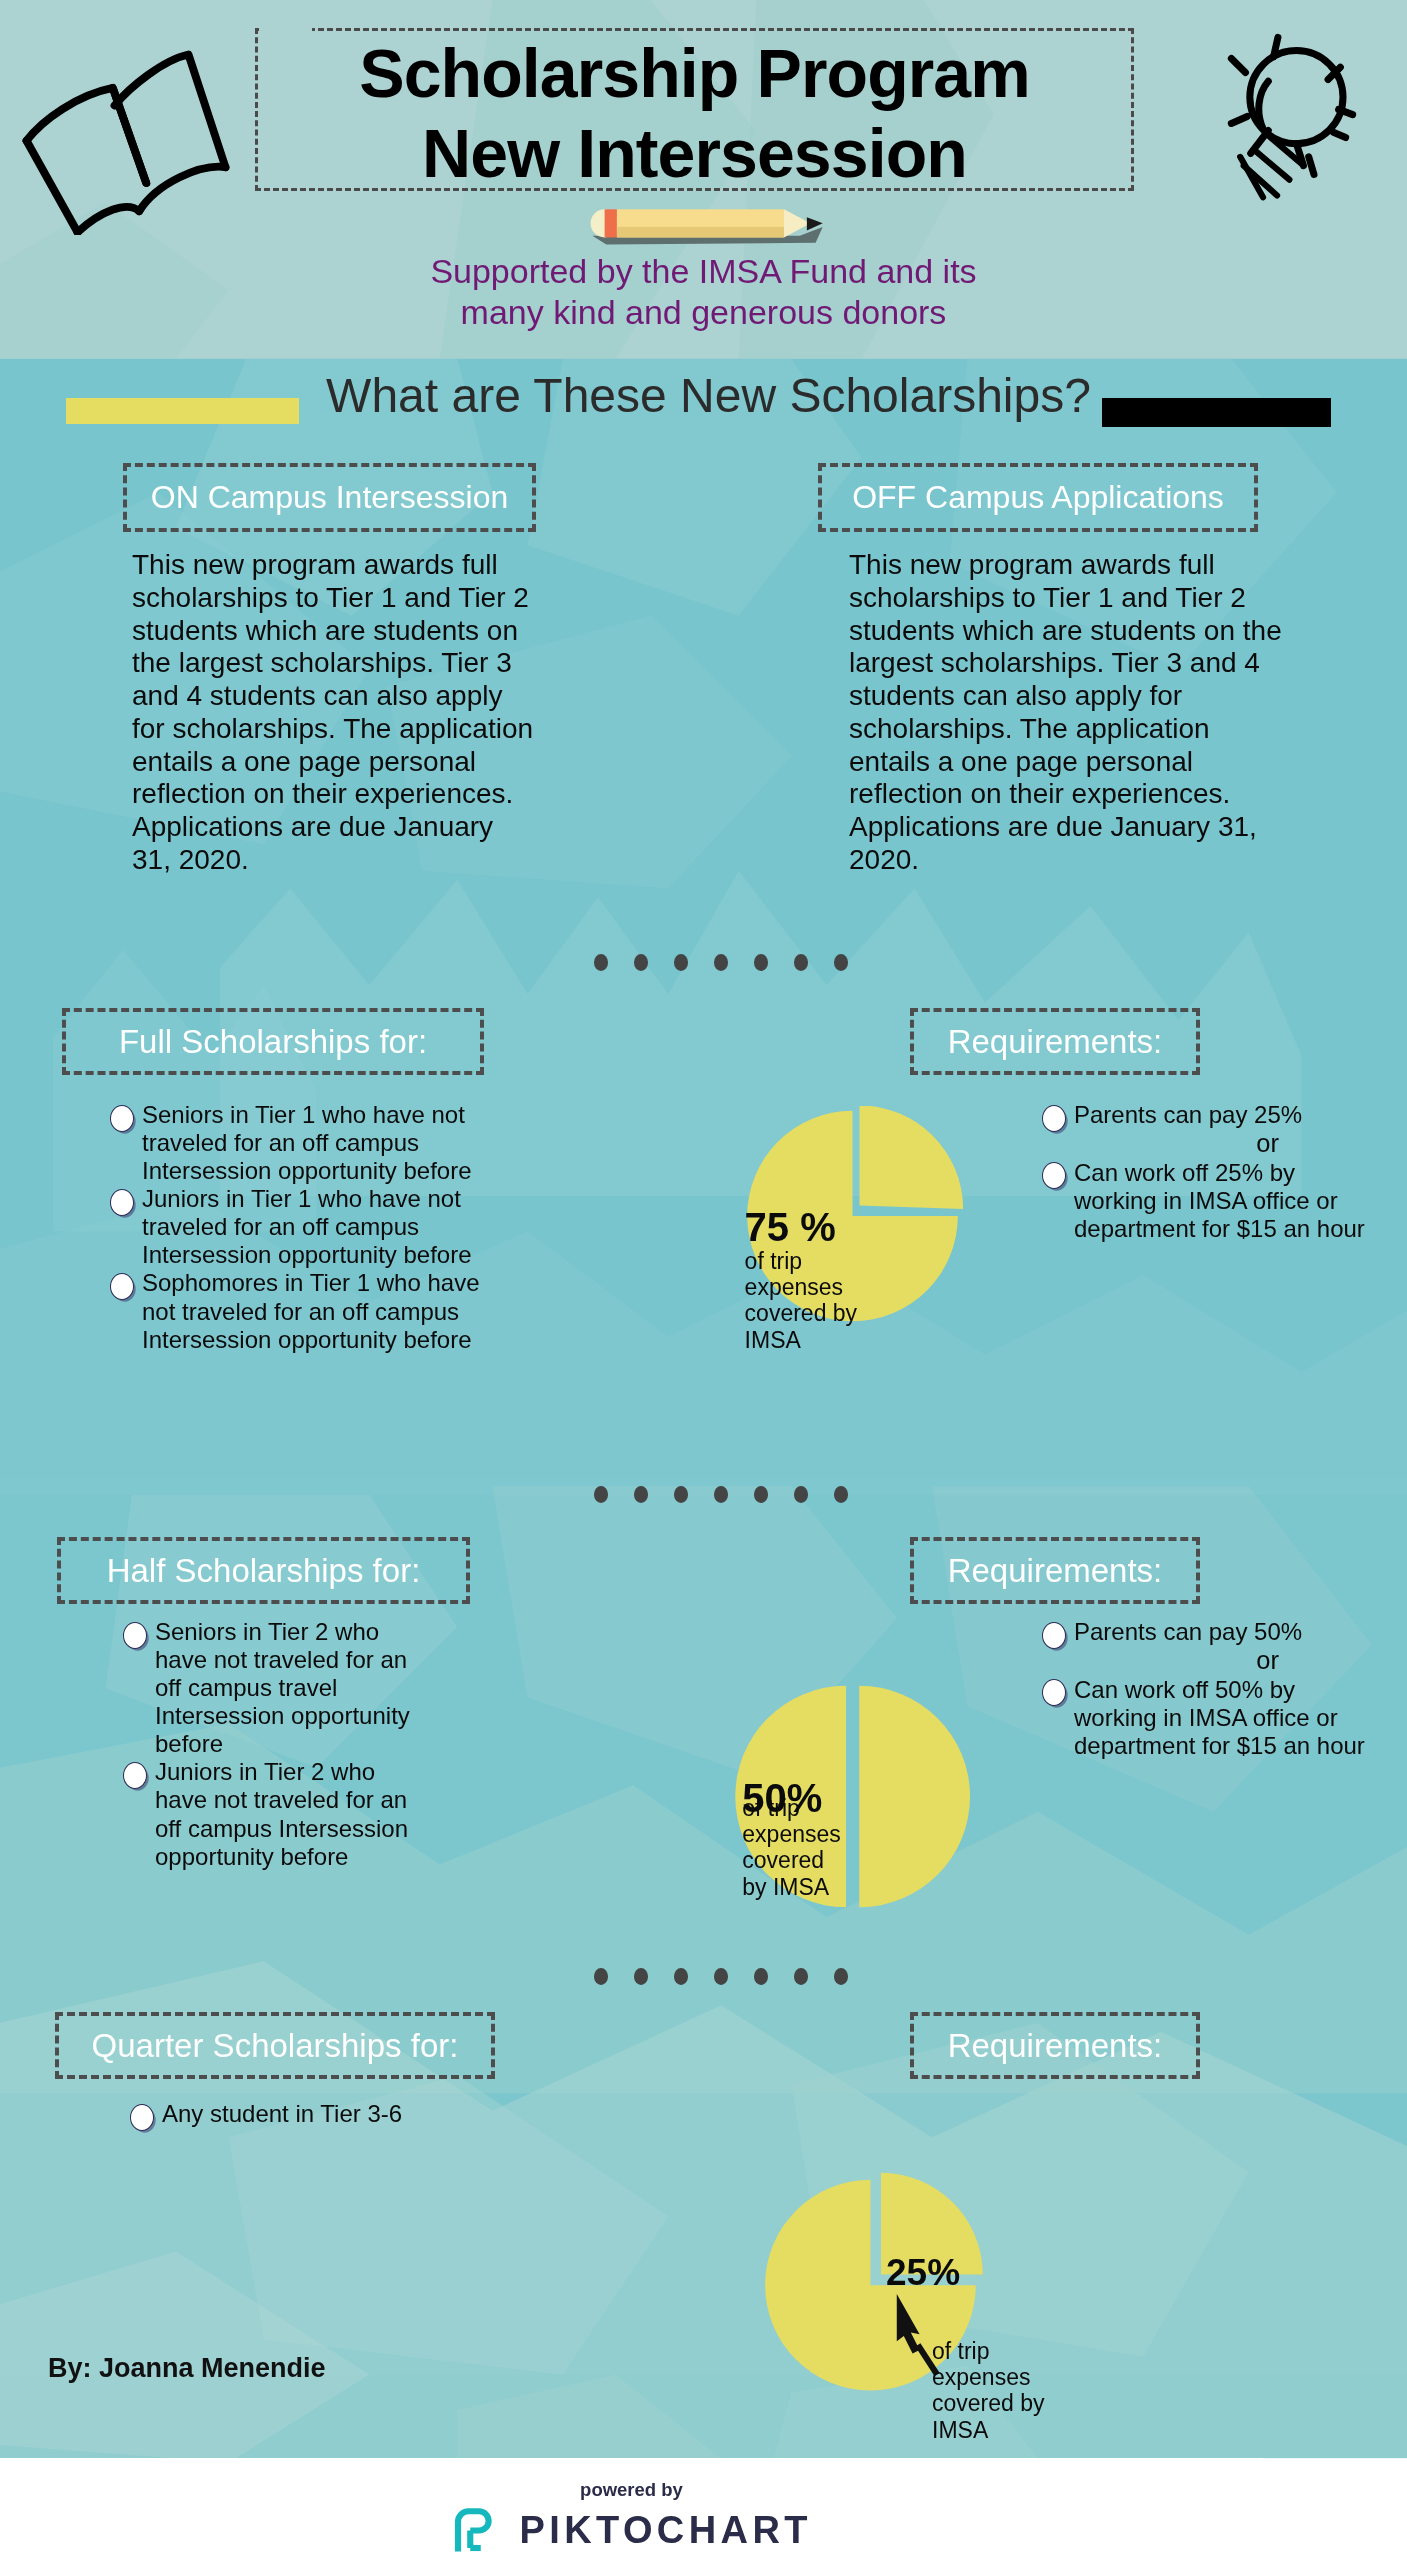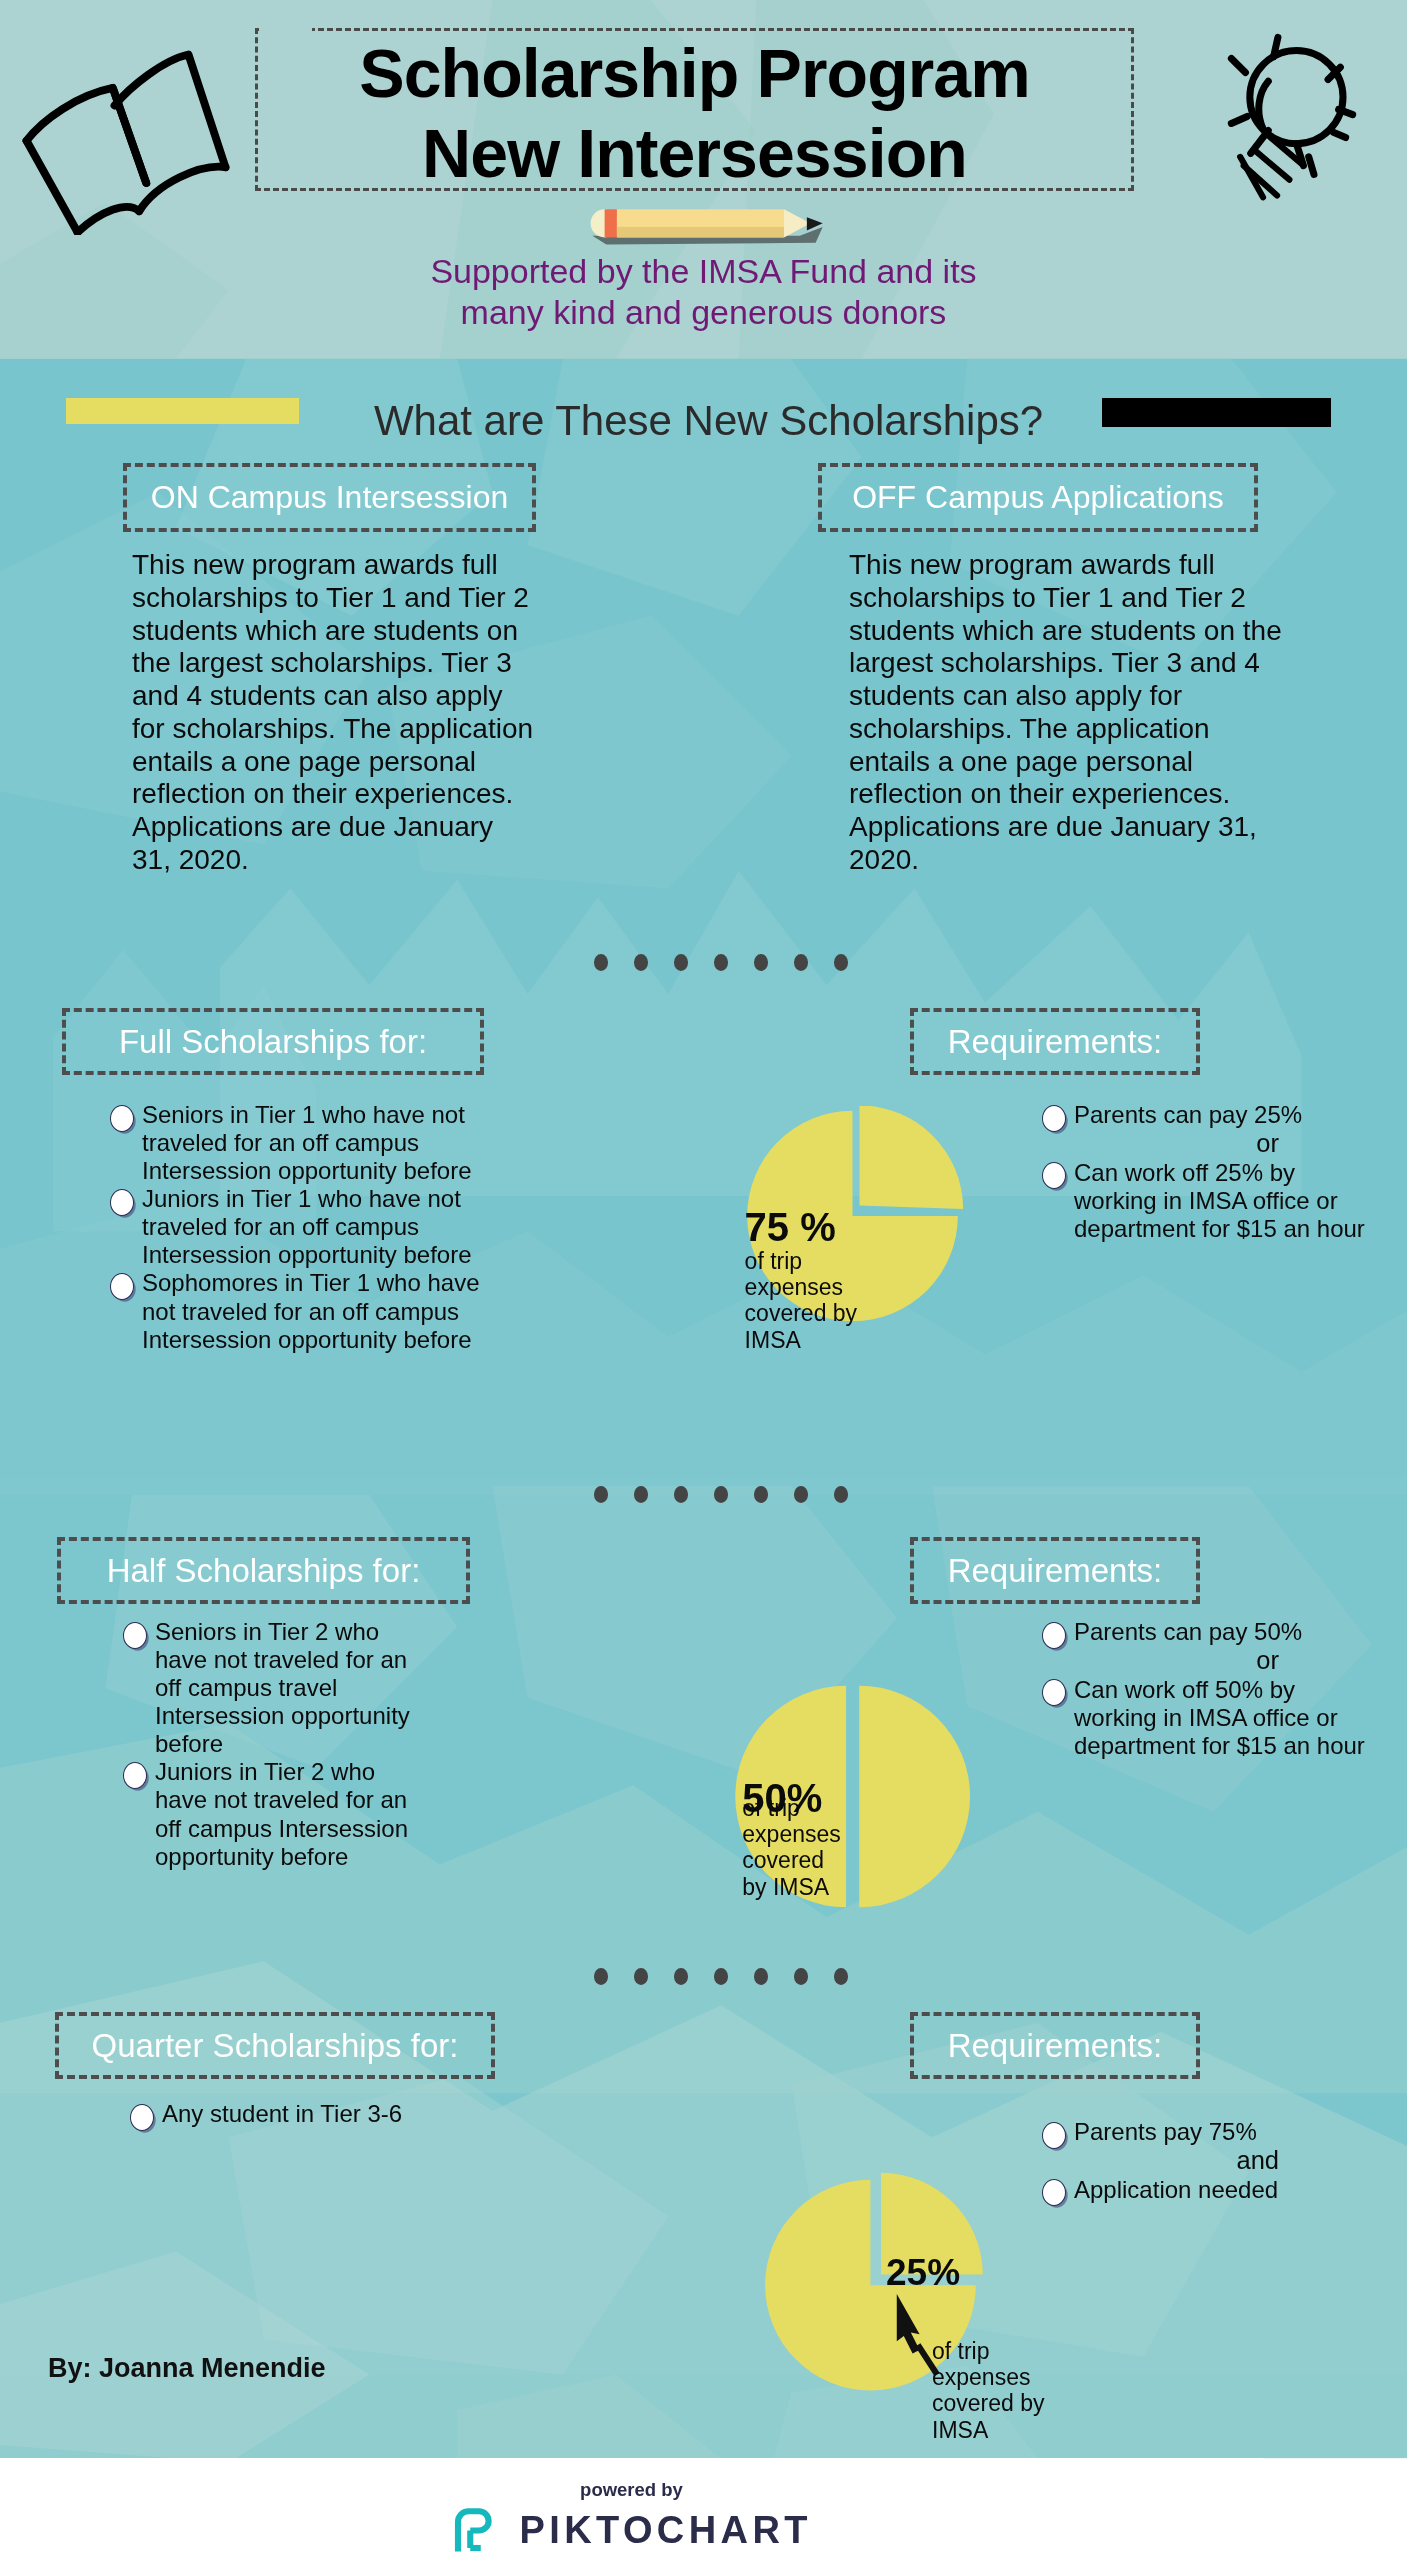--- a/index.html
+++ b/index.html
@@ -57,22 +57,22 @@
   }
   #sh-bar-yellow {
     position: absolute; left: 66px; top: 398px; width: 233px; height: 26px;
     background: #e4dd61;
   }
   #sh-bar-black {
     position: absolute; left: 1102px; top: 398px; width: 229px; height: 29px;
     background: #000000;
   }
   #sh-title {
-    position: absolute; left: 317px; top: 397px; width: 783px;
-    text-align: center; font-size: 42px; color: #2b2b2b;
+    position: absolute; left: 317px; top: 368px; width: 783px;
+    text-align: center; font-size: 48px; color: #2b2b2b;
     font-family: "Liberation Sans", sans-serif;
   }
 
   
   .dashbox {
     position: absolute;
     border: 4.4px dashed #4d4d4d;
     display: flex; align-items: center; justify-content: center;
     color: #ffffff;
     font-family: "Liberation Sans", sans-serif;
@@ -375,31 +375,20 @@
   <div class="bullets" style="left:130px; top:2100px; width:369px;">
     <div class="bullet-row">
       <span class="bullet-dot"></span>
       <span>Any student in Tier 3-6</span>
     </div>
   </div>
 
   <div class="dashbox" style="left:910px; top:2012px; width:290px; height:67px; font-size:33px;">
     <span>Requirements:</span>
   </div>
-  <div class="bullets" style="left:1042px; top:2118px; width:334px;">
-    <div class="bullet-row">
-      <span class="bullet-dot"></span>
-      <span>Parents pay 75%</span>
-    </div>
-    <div class="bullet-plain center-word">and</div>
-    <div class="bullet-row">
-      <span class="bullet-dot"></span>
-      <span>Application needed</span>
-    </div>
-  </div>
 
   <div class="pie-wrap" style="left:756px; top:2164px; width:264px; height:237px;">
     <svg viewBox="0 0 300 270" width="264" height="237">
 
       <path d="M130 138 L130 18 A120 120 0 1 0 250 138 Z" fill="#e4dd61"></path>
 
       <path d="M142 126 L142 10 A116 116 0 0 1 258 126 Z" fill="#e4dd61"></path>
 
       <g>
         <path d="M160 148 L186 194 L176 192 L186 212 L178 216 L168 196 L160 202 Z" fill="#111111"></path>

